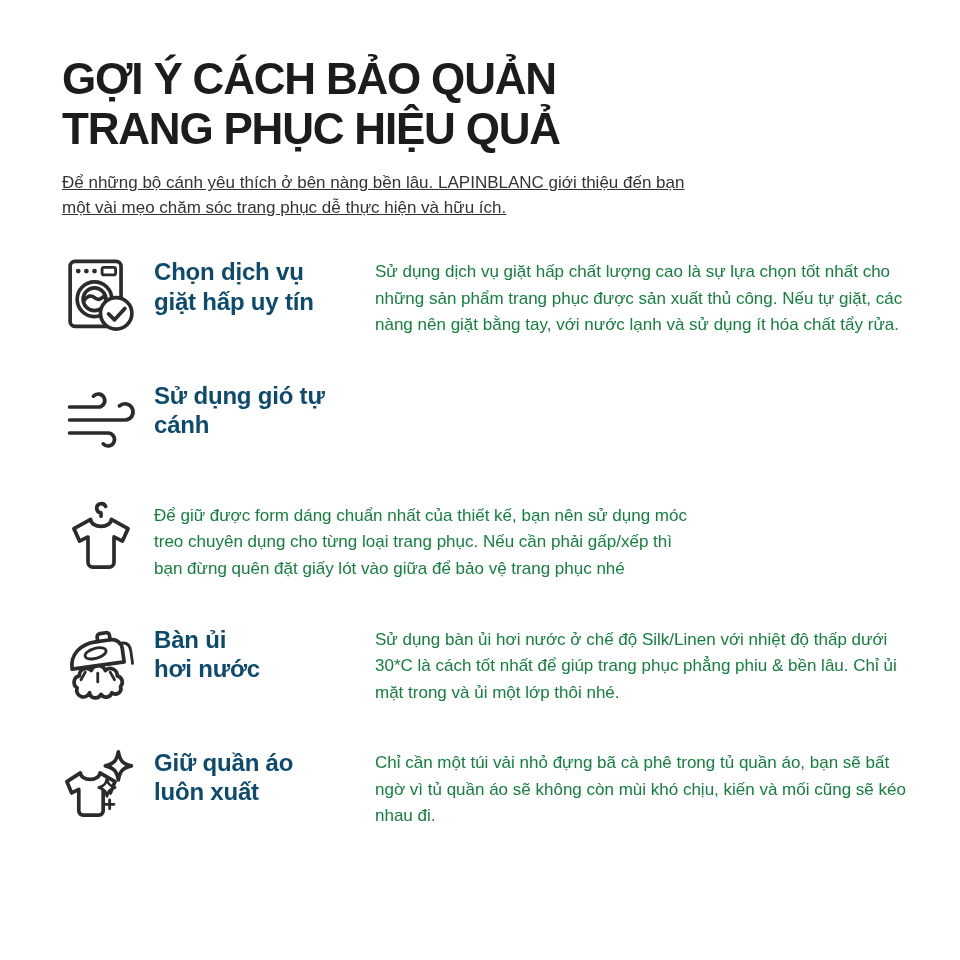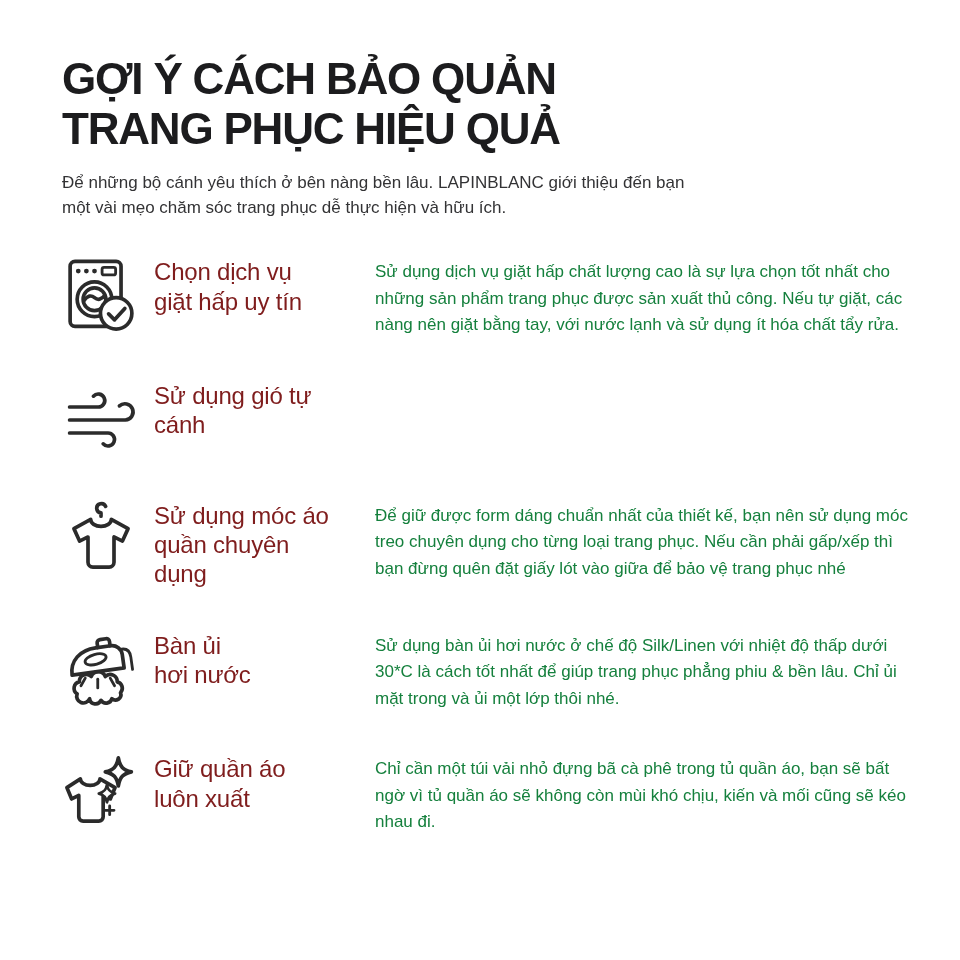--- a/index.html
+++ b/index.html
@@ -25,42 +25,43 @@
     letter-spacing: -1.2px;
     color: #1c1c1e;
     white-space: pre-line;
   }
   .intro {
     margin: 0 0 36px 0;
     font-size: 17px;
     line-height: 1.47;
     color: #333335;
     white-space: pre-line;
+    text-decoration: underline;
   }
   .tips { display: block; }
   .tip {
     display: flex;
     align-items: flex-start;
     margin-bottom: 42px;
   }
   .tip-icon {
     flex: 0 0 78px;
     width: 78px;
     height: 78px;
     margin-right: 14px;
   }
   .tip-icon svg { width: 78px; height: 78px; display: block; }
   .tip-heading {
     flex: 0 0 205px;
     margin: 0 16px 0 0;
     font-size: 24px;
-    font-weight: 400;
+    font-weight: 700;
     line-height: 1.22;
     letter-spacing: -0.2px;
-    color: #7f1d1d;
+    color: #0c4a6e;
     white-space: pre-line;
   }
   .tip-body {
     flex: 1 1 auto;
     max-width: 537px;
     margin: 2px 0 0 0;
     font-size: 17px;
     line-height: 1.56;
     color: #15803d;
   }
@@ -110,23 +111,20 @@
 cánh</h2>
   </section>
 
   <section class="tip">
     <div class="tip-icon">
           <svg class="ico" viewBox="0 0 72 72" xmlns="http://www.w3.org/2000/svg">
       <path d="M36 14 L36 11 A4.3 4.3 0 1 1 40.3 5"></path>
       <path d="M26.5 17 A9.5 6.5 0 0 0 45.5 17 L61 25.5 L55.8 37 L48 33.2 L48 56.5 A4.5 4.5 0 0 1 43.5 61 L28.5 61 A4.5 4.5 0 0 1 24 56.5 L24 33.2 L16.2 37 L11 25.5 Z"></path>
     </svg>
         </div>
-    <h2 class="tip-heading">Sử dụng móc áo
-quần chuyên
-dụng</h2>
     <p class="tip-body">Để giữ được form dáng chuẩn nhất của thiết kế, bạn nên sử dụng móc treo chuyên dụng cho từng loại trang phục. Nếu cần phải gấp/xếp thì bạn đừng quên đặt giấy lót vào giữa để bảo vệ trang phục nhé</p>
   </section>
 
   <section class="tip">
     <div class="tip-icon">
           <svg class="ico" viewBox="0 0 72 72" xmlns="http://www.w3.org/2000/svg">
       <g transform="rotate(-8 32 26)">
         <path d="M7.5 37.5 C7.5 24 18 15.5 32.5 15.5 L46.5 15.5 C51.8 15.5 56 19.7 56 25 L56 37.5 Z"></path>
         <path d="M34.5 15.5 L34.5 11.5 C34.5 9.8 35.8 8.5 37.5 8.5 L43 8.5 C44.7 8.5 46 9.8 46 11.5 L46 15.5"></path>
         <ellipse class="thin" cx="31" cy="26" rx="10" ry="4.6" transform="rotate(-8 31 26)"></ellipse>

